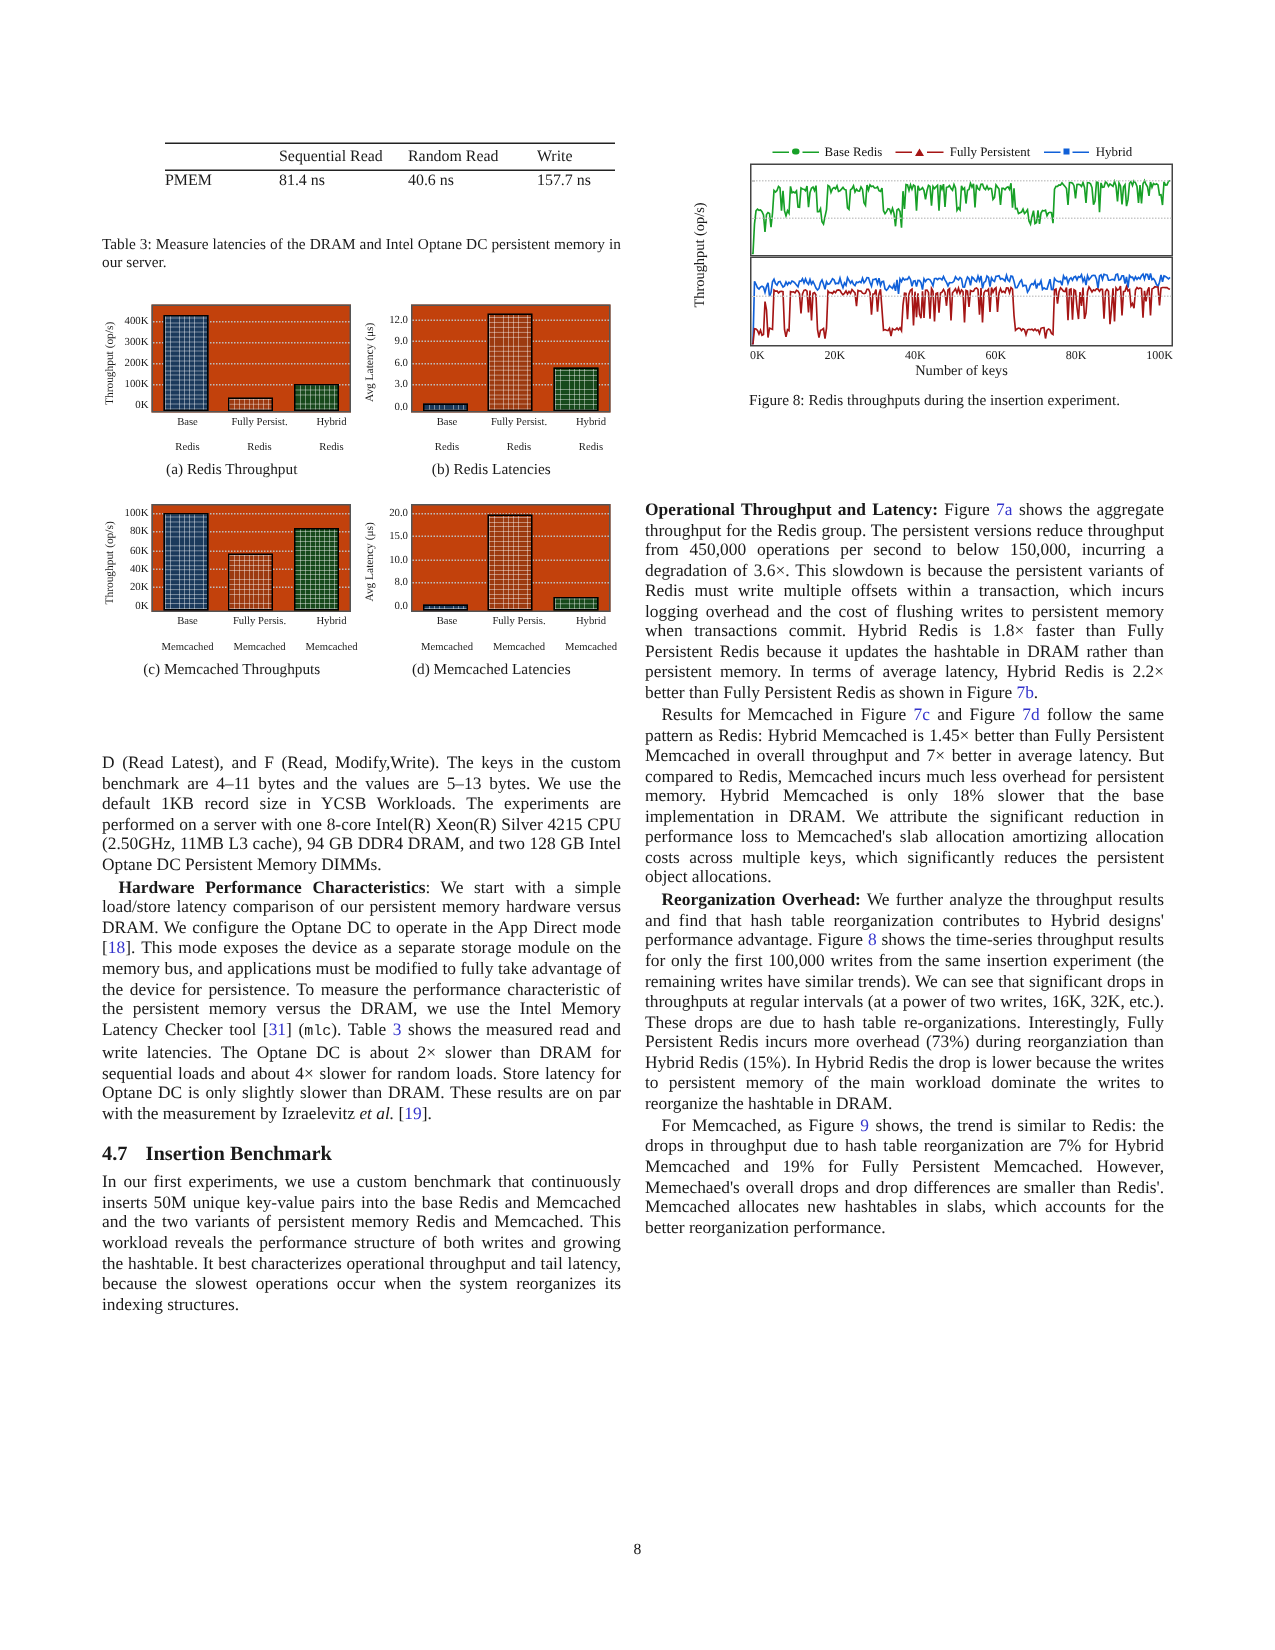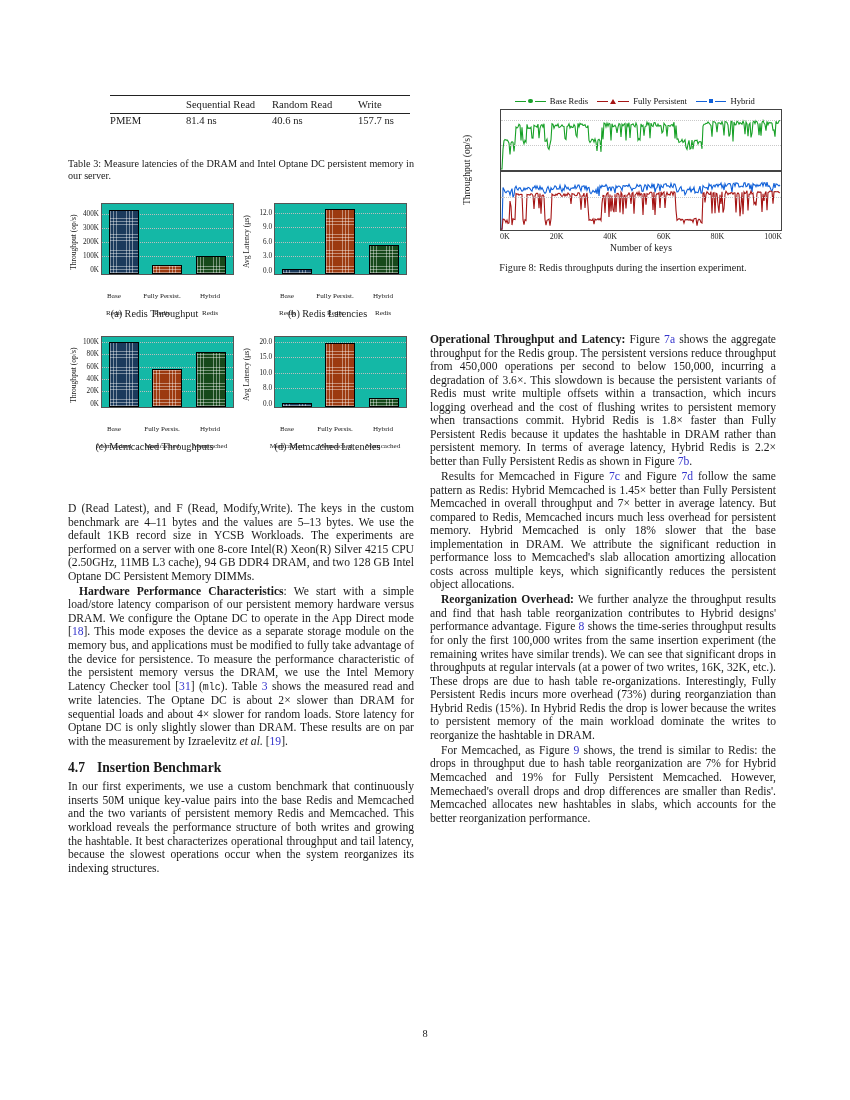--- a/index.html
+++ b/index.html
@@ -69,21 +69,21 @@
 
   .mini { position:relative; width:173px; height:104px; }
   .mini .ylab {
     position:absolute; left:-1px; top:0; height:84px; width:12px;
     font-size:7.6px; writing-mode: vertical-rl; transform: rotate(180deg);
     display:flex; align-items:center; justify-content:center;
     letter-spacing:0px;
   }
   .mini .plot {
     position:absolute; left:33px; top:3px; right:7px; height:72px;
-    border:0.8px solid #555; background:#14b8a6;
+    border:0.8px solid #555; background:#c2410c;
   }
   .mini .ytick {
     position:absolute; right:100%; margin-right:3px;
     font-size:7.2px; transform: translateY(-50%); white-space:nowrap;
   }
   .mini .gridline {
     position:absolute; left:0; right:0; height:0;
     border-top: 0.6px dotted #bdbdbd;
   }
   .mini .bars {
@@ -95,22 +95,22 @@
   .bar.b2 { background:#9c3a10; }
   .bar.b3 { background:#17491b; }
   .bar::after{
     content:""; position:absolute; inset:0;
     background-image:
       repeating-linear-gradient(0deg, rgba(255,255,255,.42) 0 0.6px, rgba(0,0,0,0) 0.6px 3.2px),
       repeating-linear-gradient(90deg, rgba(255,255,255,.42) 0 0.6px, rgba(0,0,0,0) 0.6px 3.2px);
   }
   .mini .xlabels {
     position:absolute; left:33px; right:7px; top:77px;
-    display:flex; justify-content:flex-end;
-    font-size:7.1px; text-align:center; line-height:8.4px;margin-top:15px;
+    display:flex; justify-content:flex-start;
+    font-size:7.1px; text-align:center; line-height:8.4px;
   }
   .mini .xlabels span { width:48px; display:block; }
 
   
   .fig8 { position:absolute; left:462px; top:96px; width:322px; }
   .f8legend {
     display:flex; justify-content:center; align-items:center; gap:9px;
     font-size:8.6px; margin-left:24px; margin-bottom:3px;
   }
   .lgitem { display:flex; align-items:center; gap:2px; }

